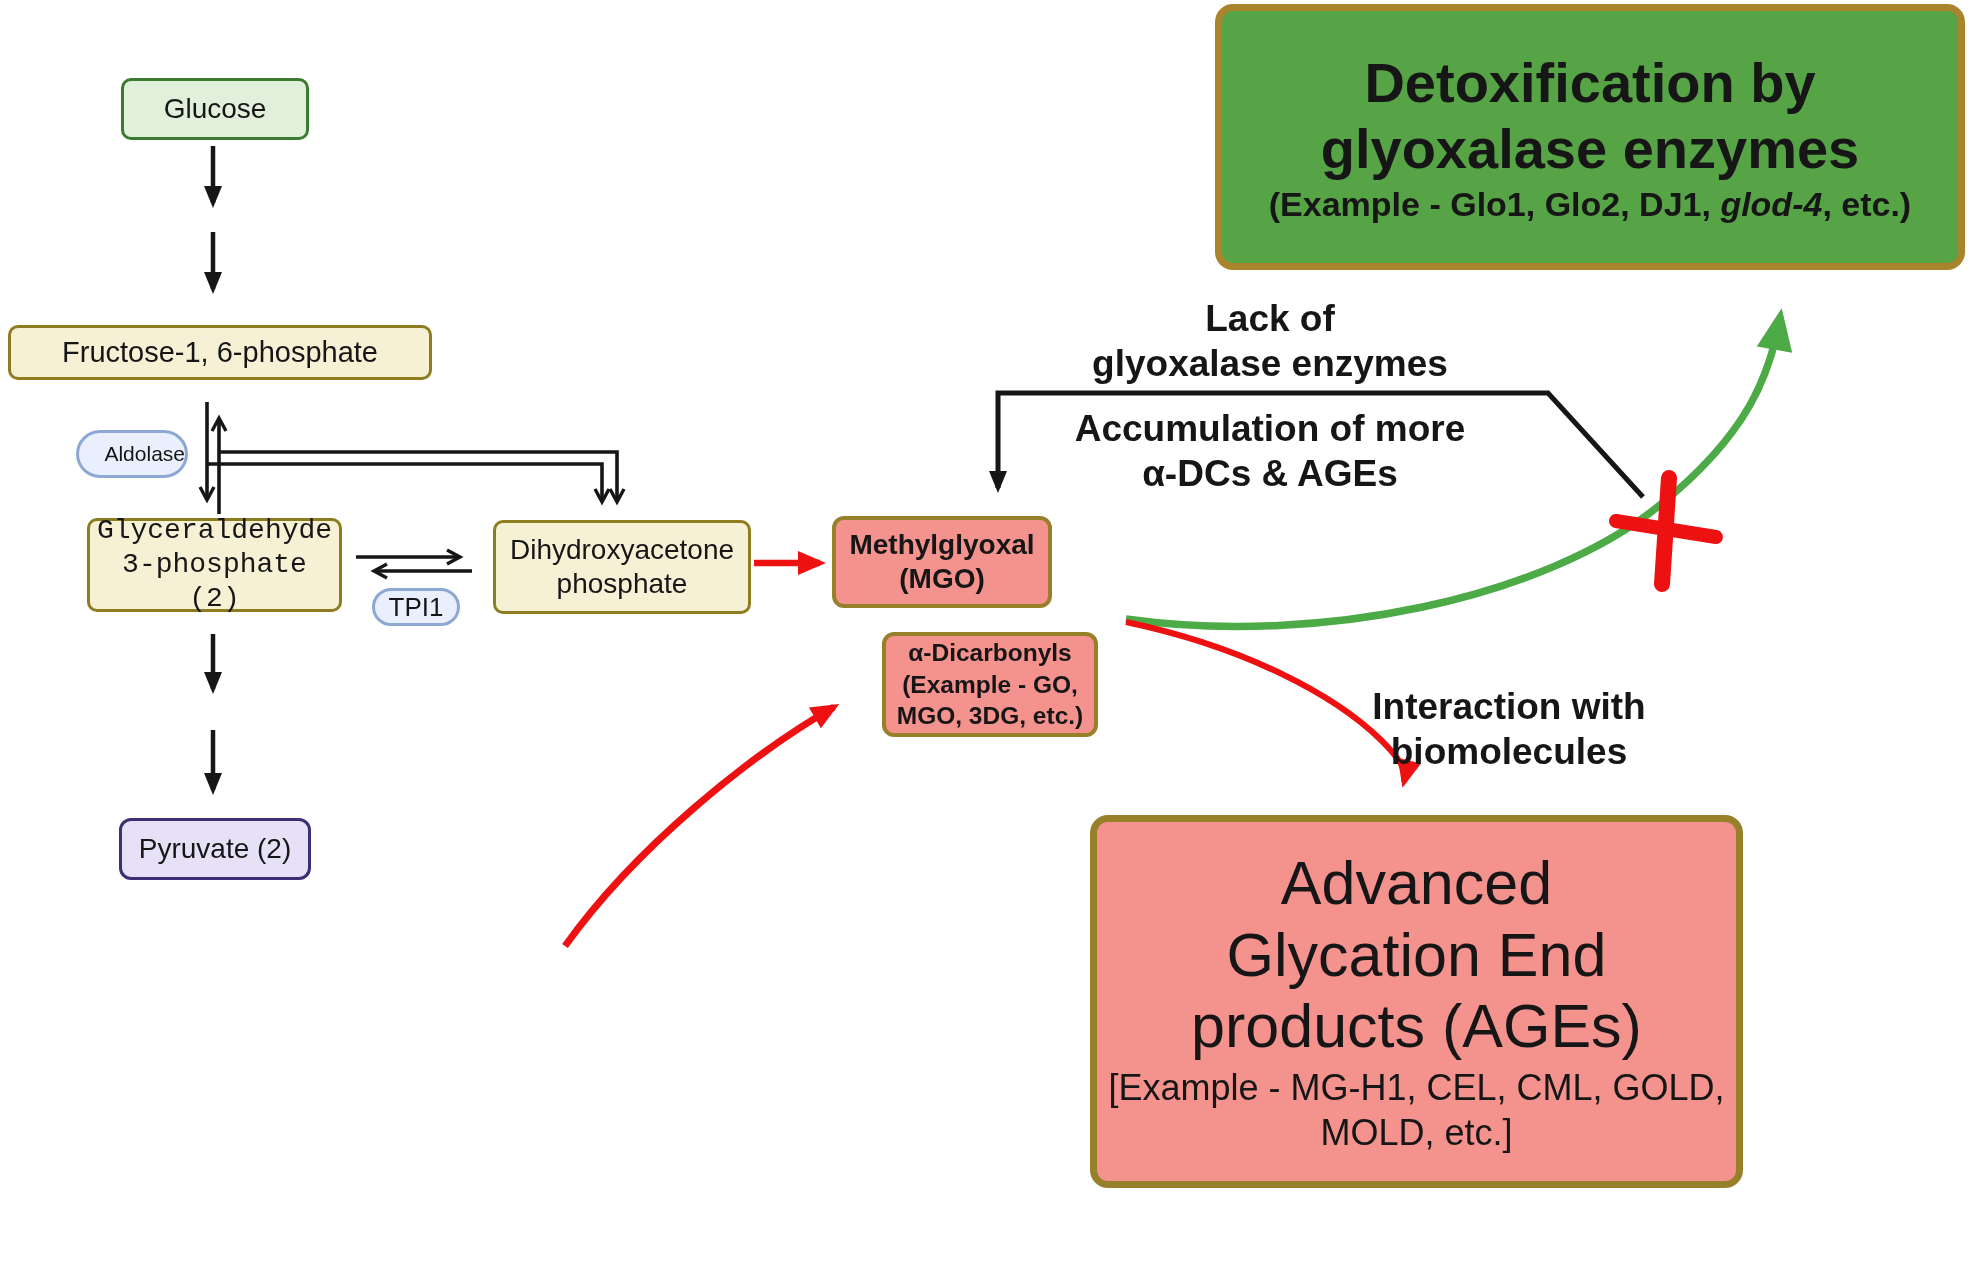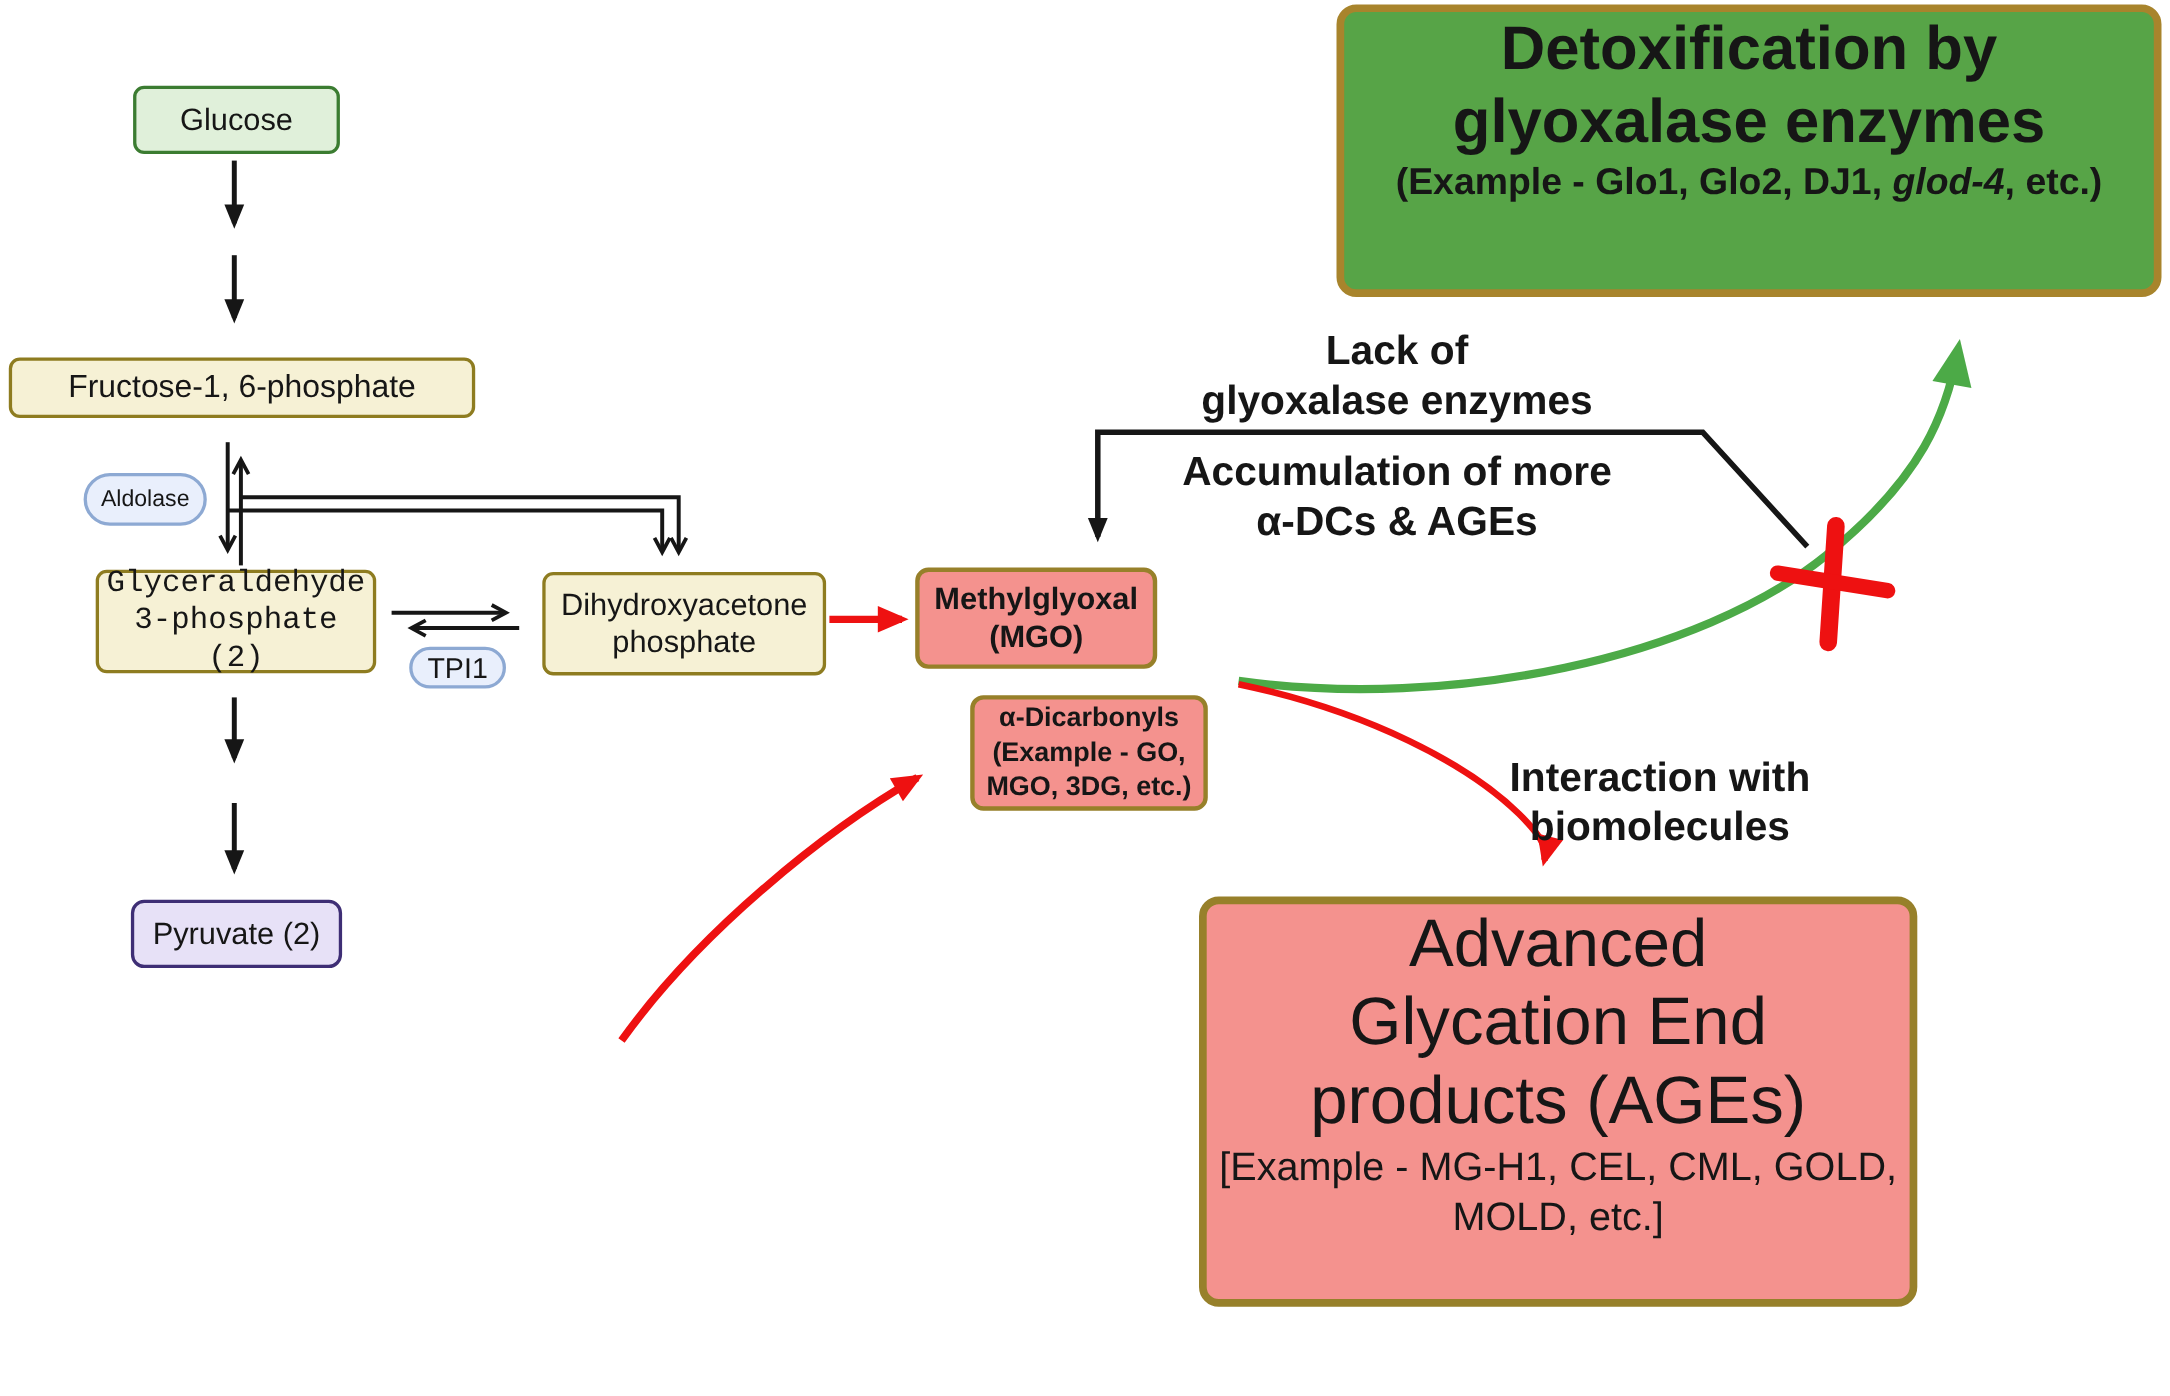--- a/index.html
+++ b/index.html
@@ -18,21 +18,21 @@
   #wires{position:absolute;left:0;top:0;width:1973px;height:1269px;}
   .node{position:absolute;display:flex;flex-direction:column;align-items:center;justify-content:center;
         text-align:center;background:var(--cream-fill);border:3px solid var(--cream-border);border-radius:10px;
         font-size:28px;line-height:1.22;color:var(--ink);}
   .node.green-light{background:var(--lightgreen-fill);border-color:var(--darkgreen-border);}
   .node.purple{background:var(--purple-fill);border-color:var(--purple-border);border-radius:12px;}
   .node.salmon{background:var(--salmon);border:4px solid var(--salmon-border);border-radius:12px;font-weight:bold;}
   .pill{position:absolute;display:flex;align-items:center;justify-content:center;text-align:center;
         background:var(--blue-fill);border:3px solid var(--blue-border);border-radius:26px;font-size:21px;}
   .biglabel{position:absolute;text-align:center;font-weight:bold;font-size:37px;line-height:1.22;color:var(--ink);}
-  .bigbox{position:absolute;display:flex;flex-direction:column;align-items:center;justify-content:flex-start;
+  .bigbox{position:absolute;display:flex;flex-direction:column;align-items:center;justify-content:center;
           text-align:center;border-radius:18px;}
   #detox-box{left:1215px;top:4px;width:750px;height:266px;background:var(--green-fill);
              border:7px solid var(--gold-border);}
   #detox-box .t{font-weight:bold;font-size:56px;line-height:1.17;}
   #detox-box .s{font-weight:bold;font-size:34px;margin-top:4px;}
   #ages-box{left:1090px;top:815px;width:653px;height:373px;background:var(--salmon);
             border:7px solid var(--salmon-border);}
   #ages-box .t{font-size:61px;line-height:1.17;}
   #ages-box .s{font-size:36px;line-height:1.25;margin-top:2px;}
   #metabolic-box{left:190px;top:946px;width:805px;height:316px;background:var(--lightgreen-fill);
@@ -95,21 +95,21 @@
   </svg>
 
   <div class="node green-light" style="left:121px;top:78px;width:188px;height:62px;">
     <span>Glucose</span>
   </div>
 
   <div class="node" style="left:8px;top:325px;width:424px;height:55px;font-size:29px;">
     <span>Fructose-1, 6-phosphate</span>
   </div>
 
-  <div class="pill" style="left:76px;top:430px;width:112px;height:48px;">
+  <div class="pill" style="left:76px;top:430px;width:112px;height:48px;justify-content:flex-end;">
     <span>Aldolase</span>
   </div>
 
   <div class="node" style="left:87px;top:518px;width:255px;height:94px;font-family:Liberation Mono, monospace;">
     <span>Glyceraldehyde</span>
     <span>3-phosphate (2)</span>
   </div>
 
   <div class="pill" style="left:372px;top:588px;width:88px;height:38px;font-size:26px;">
     <span>TPI1</span>

